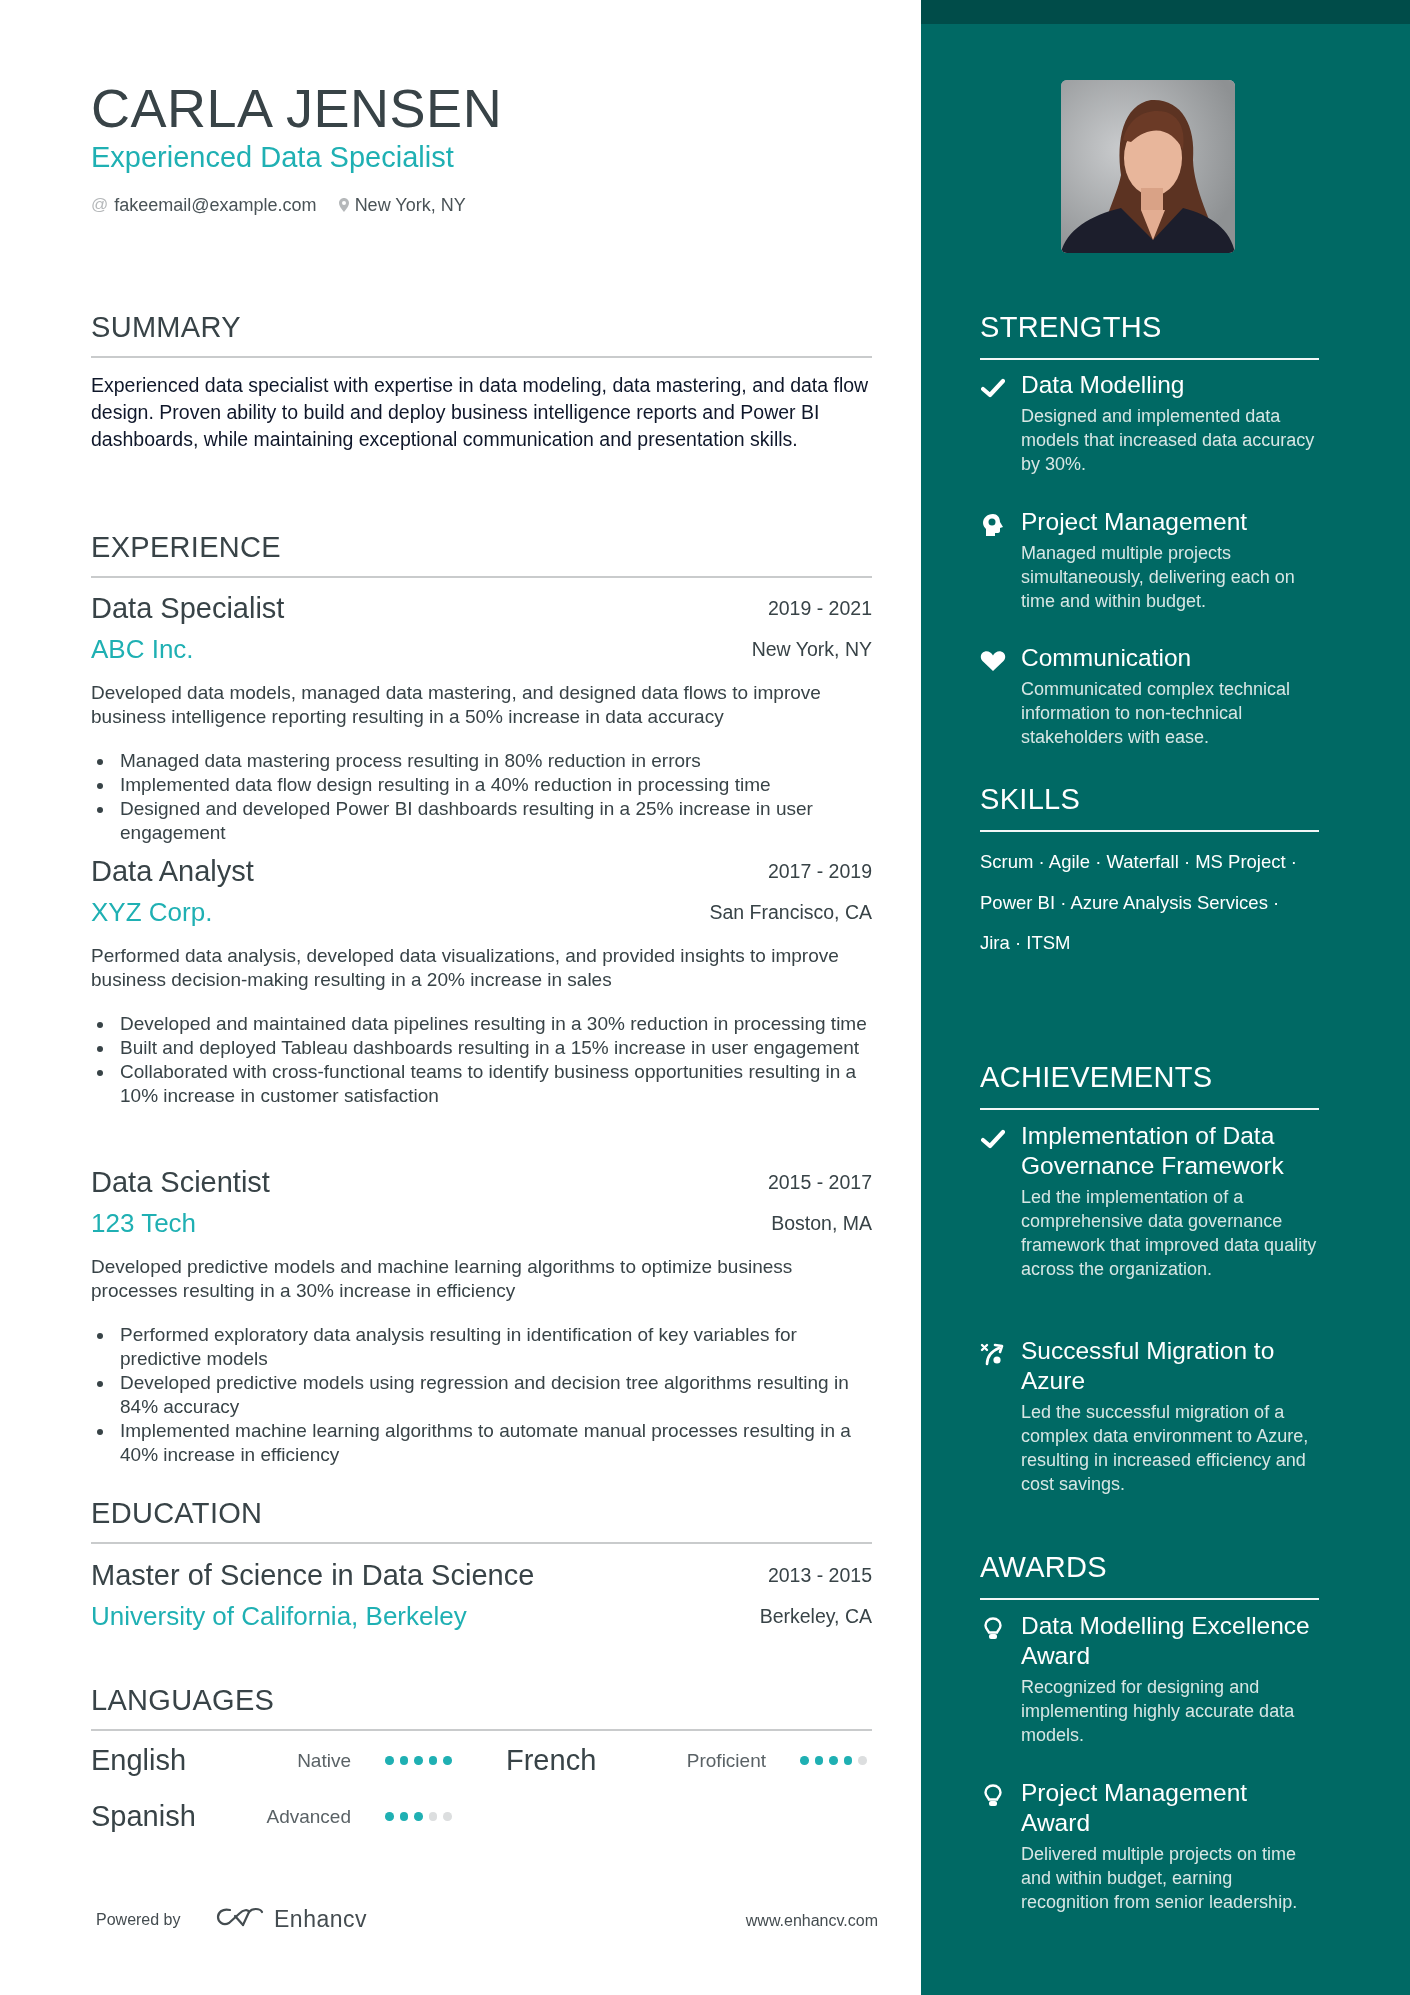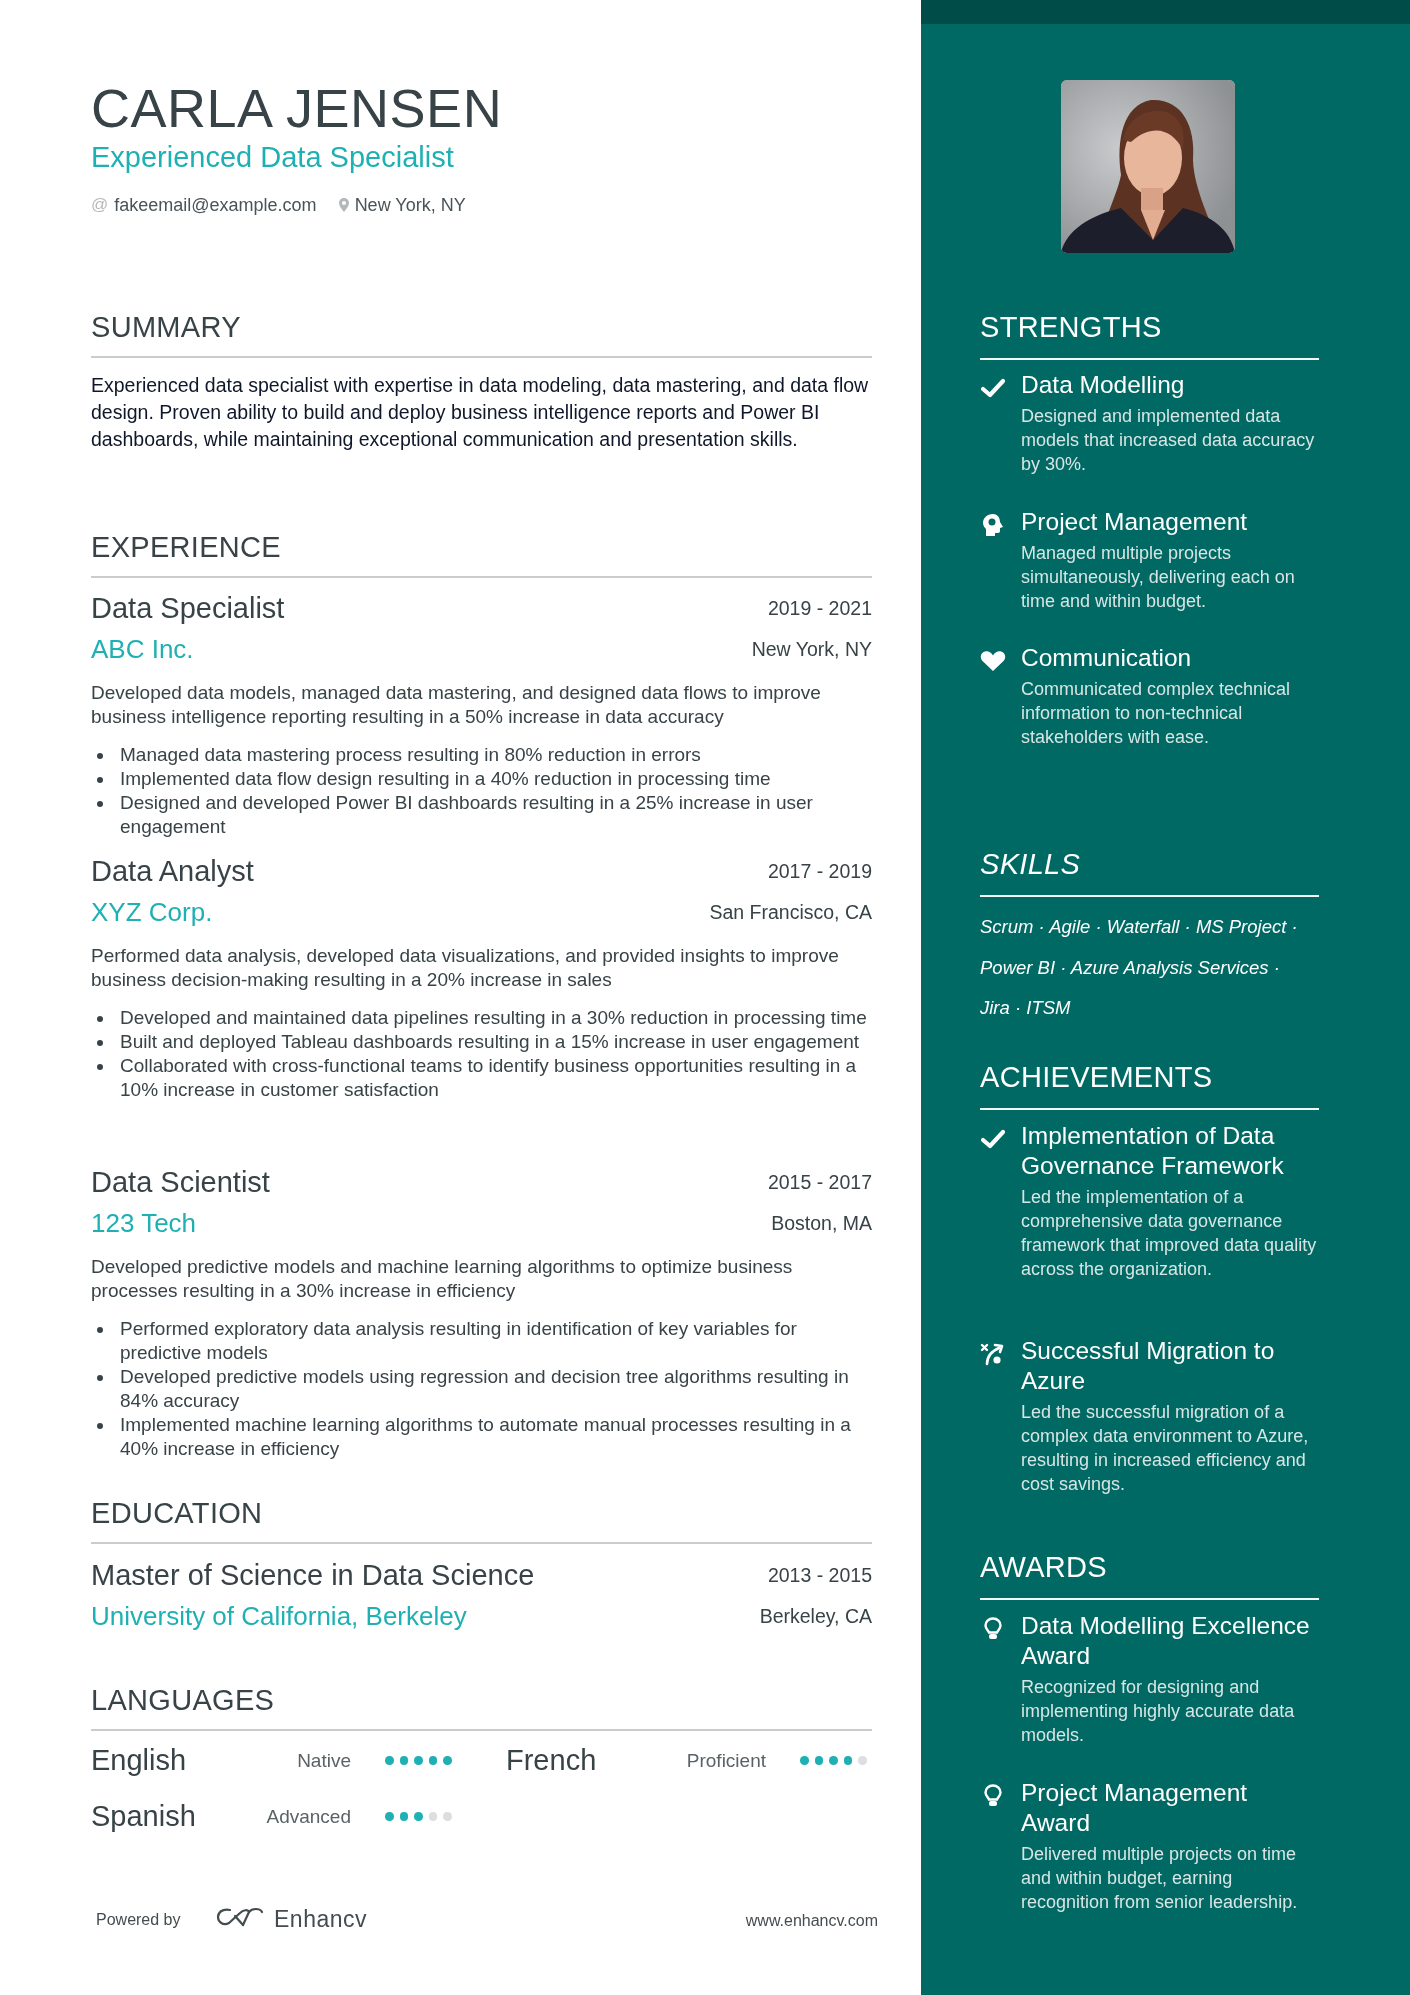--- a/index.html
+++ b/index.html
@@ -24,21 +24,21 @@
 
   .summary-text { position: absolute; left: 0; top: 372px; width: 781px; font-size: 19.5px; line-height: 27px; color: #0f172a; }
 
   .job { position: absolute; left: 0; width: 781px; }
   .job-row { position: relative; height: 42px; }
   .job-title { position: absolute; left: 0; top: 0; font-size: 29px; color: #384347; font-weight: 300; line-height: 34px; }
   .job-date { position: absolute; right: 0; top: 5px; font-size: 19.5px; color: #384347; line-height: 24px; }
   .company { position: absolute; left: 0; top: 0; font-size: 26px; color: #1fb0b3; font-weight: 300; line-height: 32px; }
   .job-loc { position: absolute; right: 0; top: 4px; font-size: 19.5px; color: #384347; line-height: 24px; }
   .job-desc { font-size: 19px; line-height: 24px; color: #384347; margin-top: 0px; }
-  .bullets { list-style: none; margin-top: 14px; }
+  .bullets { list-style: none; margin-top: 20px; }
   .bullets li { position: relative; padding-left: 29px; font-size: 19px; line-height: 24px; color: #384347; }
   .bullets li::before { content: ""; position: absolute; left: 6px; top: 10px; width: 6px; height: 6px; border-radius: 50%; background: #384347; }
 
   .lang-row { position: absolute; left: 0; width: 781px; height: 34px; }
   .lang { position: absolute; top: 0; display: flex; align-items: center; height: 34px; }
   .lang-name { font-size: 29px; color: #384347; font-weight: 300; }
   .lang-level { position: absolute; font-size: 19px; color: #5a6266; text-align: right; }
   .dots { position: absolute; display: flex; gap: 6px; }
   .dot { width: 8.5px; height: 8.5px; border-radius: 50%; background: #1fb0b3; }
   .dot.off { background: #dcdedf; }
@@ -272,21 +272,21 @@
     <div class="s-section" style="top:643px;">
       <div class="s-icon">
         <svg width="26" height="22" viewBox="0 0 26 22">
             <path d="M13 21 L2.5 11 C-0.5 8 0.5 2.5 5 1.5 C8.5 0.8 11.5 3 13 5.5 C14.5 3 17.5 0.8 21 1.5 C25.5 2.5 26.5 8 23.5 11 Z" fill="#fff"></path>
           </svg>
       </div>
       <div class="s-title">Communication</div>
       <div class="s-desc">Communicated complex technical information to non-technical stakeholders with ease.</div>
     </div>
 
-    <div class="s-section" style="top:847px;font-style:italic;">
+    <div class="s-section" style="top:782px;">
       <div class="s-head">SKILLS</div>
       <div class="s-rule"></div>
       <div class="skills" style="top:60px;">
         <div>Scrum · Agile · Waterfall · MS Project ·</div>
         <div>Power BI · Azure Analysis Services ·</div>
         <div>Jira · ITSM</div>
       </div>
     </div>
 
     <div class="s-section" style="top:1060px;">

